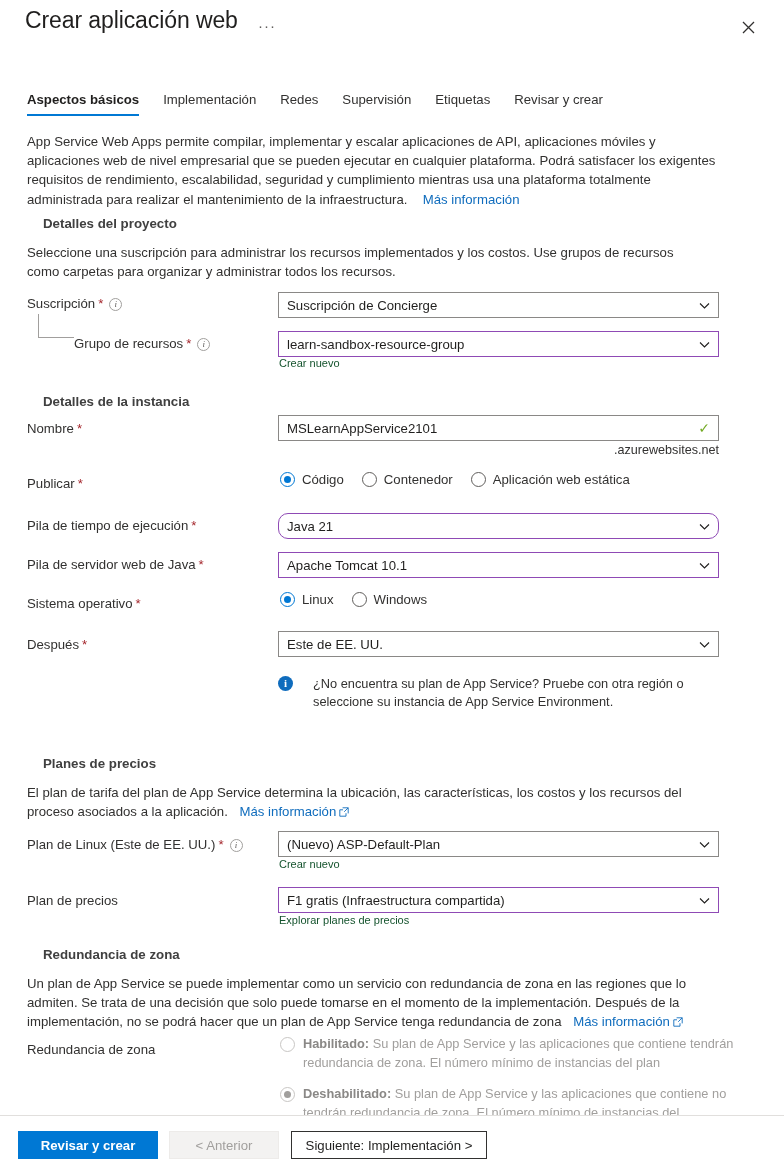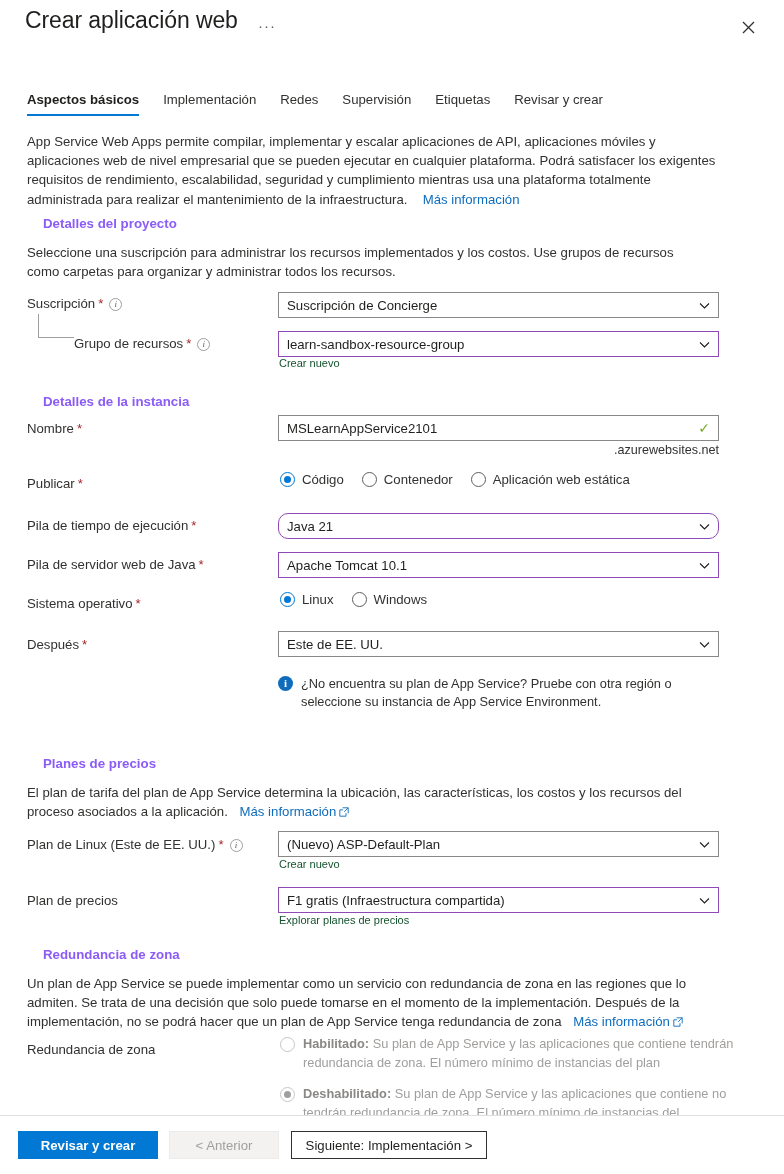--- a/index.html
+++ b/index.html
@@ -38,21 +38,21 @@
   }
   .tab:first-child { padding-left:0; }
   .tab.active { font-weight:bold; color:#201f1e; }
   .tab.active::after {
     content:""; position:absolute; left:0; right:12px; bottom:0; height:2px; background:#0078d4;
   }
   .para {
     position:absolute; font-size:13.2px; line-height:19.2px; color:#323130;
   }
   .sect-h {
-    position:absolute; font-size:13.3px; font-weight:bold; color:#8b5cf6;padding-left:16px;
+    position:absolute; font-size:13.3px; font-weight:bold; color:#404040;padding-left:16px;
   }
   .lnk { color:#0f6cbd; text-decoration:none;margin-left:8px; }
   .ext-ico { display:inline-block; vertical-align:-1px; margin-left:3px; }
 
   
   .lbl {
     position:absolute; font-size:13.2px; color:#323130; white-space:nowrap;
   }
   .req { color:#a4262c; margin-left:3px; }
   .info-ico {
@@ -102,21 +102,21 @@
   .radio-lbl { font-size:13.2px; color:#323130; }
 
   
   .infobox { position:absolute; left:278px; display:flex; align-items:flex-start; }
   .infobox .i {
     width:15px; height:15px; border-radius:50%; background:#0f6cbd; color:#fff;
     font-size:11px; font-weight:bold; line-height:15px; text-align:center;
     flex:0 0 auto; margin-right:8px; margin-top:1px;
     font-family:"Liberation Serif", serif;
   }
-  .infobox .t { font-size:12.8px; line-height:18px; color:#323130; max-width:428px; }
+  .infobox .t { font-size:12.8px; line-height:18px; color:#323130; max-width:428px;margin-left:12px; }
 
   
   .zr { position:absolute; left:280px; }
   .zr-item { display:flex; align-items:flex-start; margin-bottom:13px; }
   .zr-radio {
     width:15px; height:15px; border-radius:50%; border:1px solid #c8c6c4;
     background:#fff; flex:0 0 auto; position:relative; margin-right:8px; margin-top:2px;
   }
   .zr-radio.on::after {
     content:""; position:absolute; left:3px; top:3px; width:7px; height:7px;

